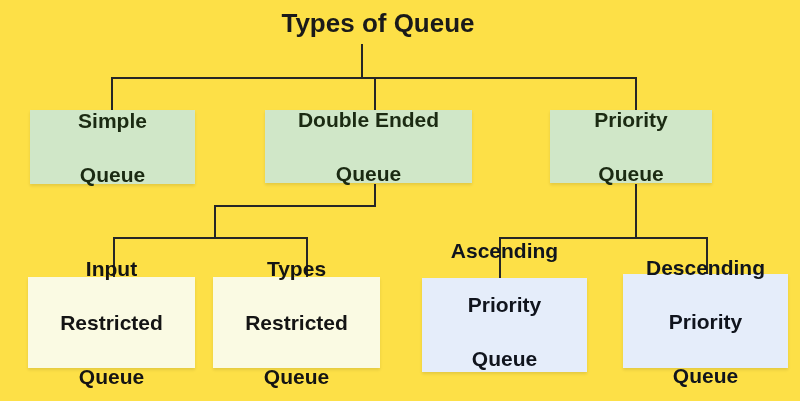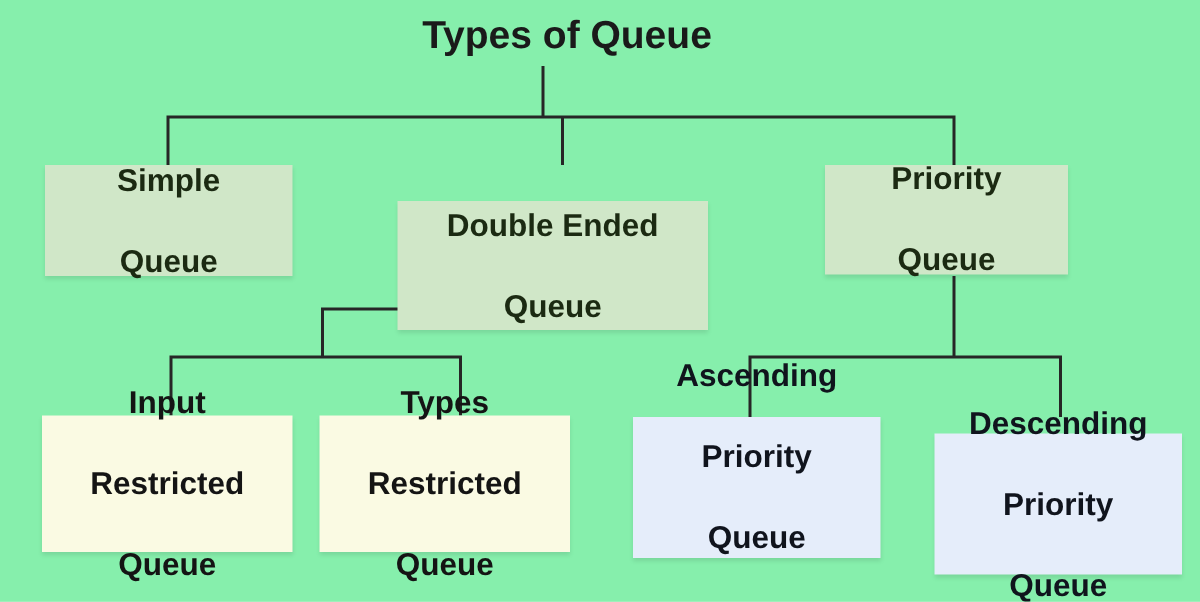--- a/index.html
+++ b/index.html
@@ -4,21 +4,21 @@
 <style>
   html, body { margin: 0; padding: 0; }
   body {
     font-family: "Liberation Sans", "DejaVu Sans", sans-serif;
     background: #e9e9e9;
   }
   .canvas {
     position: relative;
     width: 800px;
     height: 401px;
-    background: #86efac;
+    background: #fde047;
     overflow: hidden;
   }
   .title {
     position: absolute;
     left: 0;
     top: 8px;
     width: 756px;
     text-align: center;
     font-size: 26px;
     font-weight: 700;
@@ -73,21 +73,21 @@
 
       <path d="M500 278 V238 H707 V278"></path>
     </g>
   </svg>
 
   <div class="node green" style="left:30px; top:110px; width:165px; height:74px;">
     <span>Simple</span>
     <span>Queue</span>
   </div>
 
-  <div class="node green" style="left:265px; top:110px; width:207px; height:86px;margin-top:24px;">
+  <div class="node green" style="left:265px; top:110px; width:207px; height:73px;">
     <span>Double Ended</span>
     <span>Queue</span>
   </div>
 
   <div class="node green" style="left:550px; top:110px; width:162px; height:73px;">
     <span>Priority</span>
     <span>Queue</span>
   </div>
 
   <div class="node yellow" style="left:28px; top:277px; width:167px; height:91px;">
@@ -101,19 +101,19 @@
     <span>Restricted</span>
     <span>Queue</span>
   </div>
 
   <div class="node blue" style="left:422px; top:278px; width:165px; height:94px;justify-content:flex-end;">
     <span>Ascending</span>
     <span>Priority</span>
     <span>Queue</span>
   </div>
 
-  <div class="node blue" style="left:623px; top:289px; width:165px; height:94px;">
+  <div class="node blue" style="left:623px; top:274px; width:165px; height:94px;">
     <span>Descending</span>
     <span>Priority</span>
     <span>Queue</span>
   </div>
 
 </div>
 
 </body></html>

